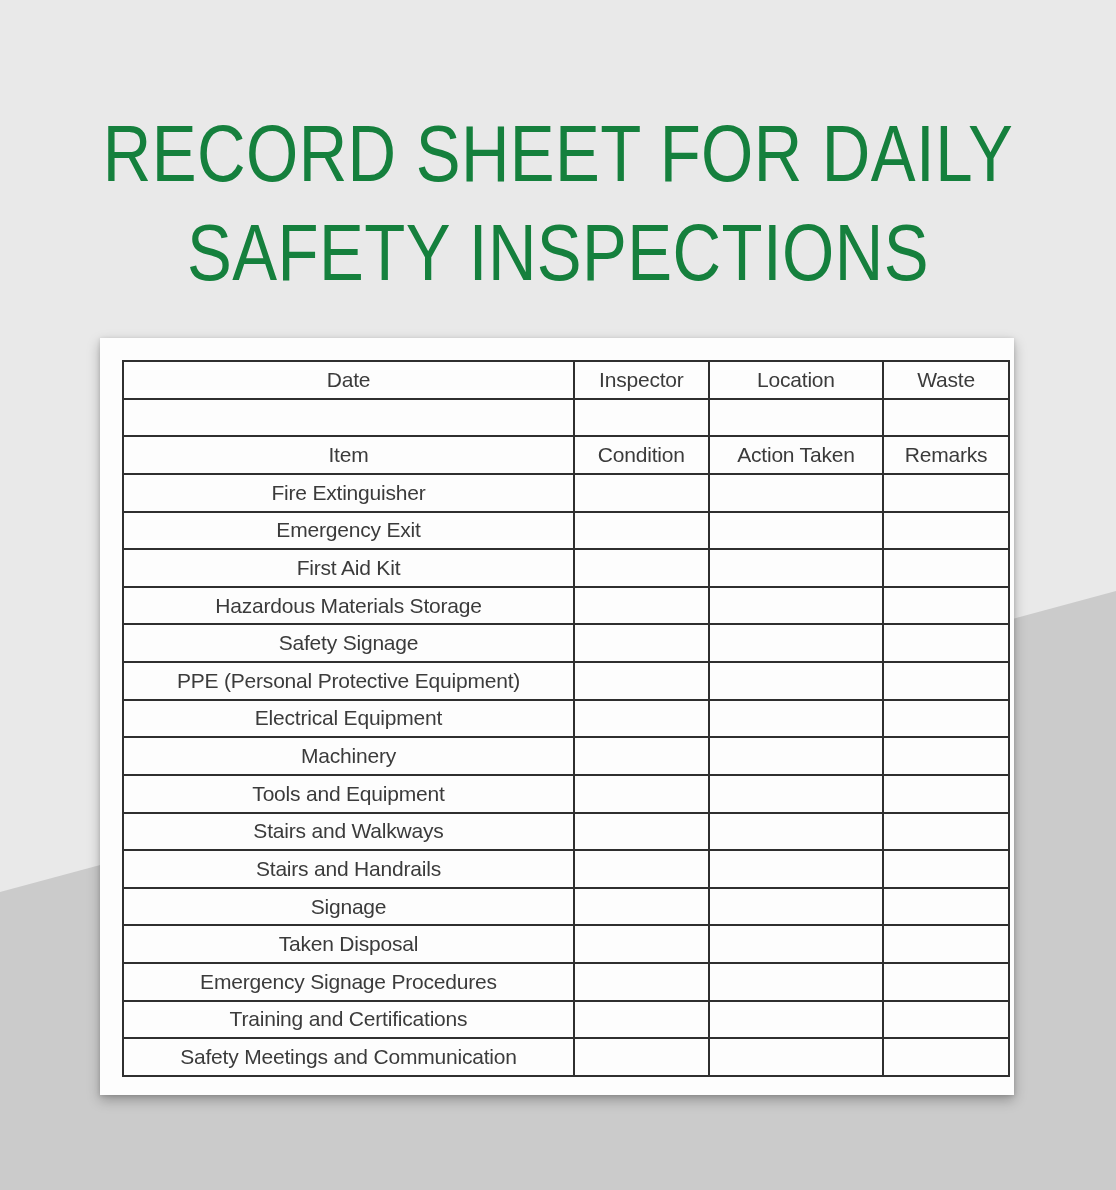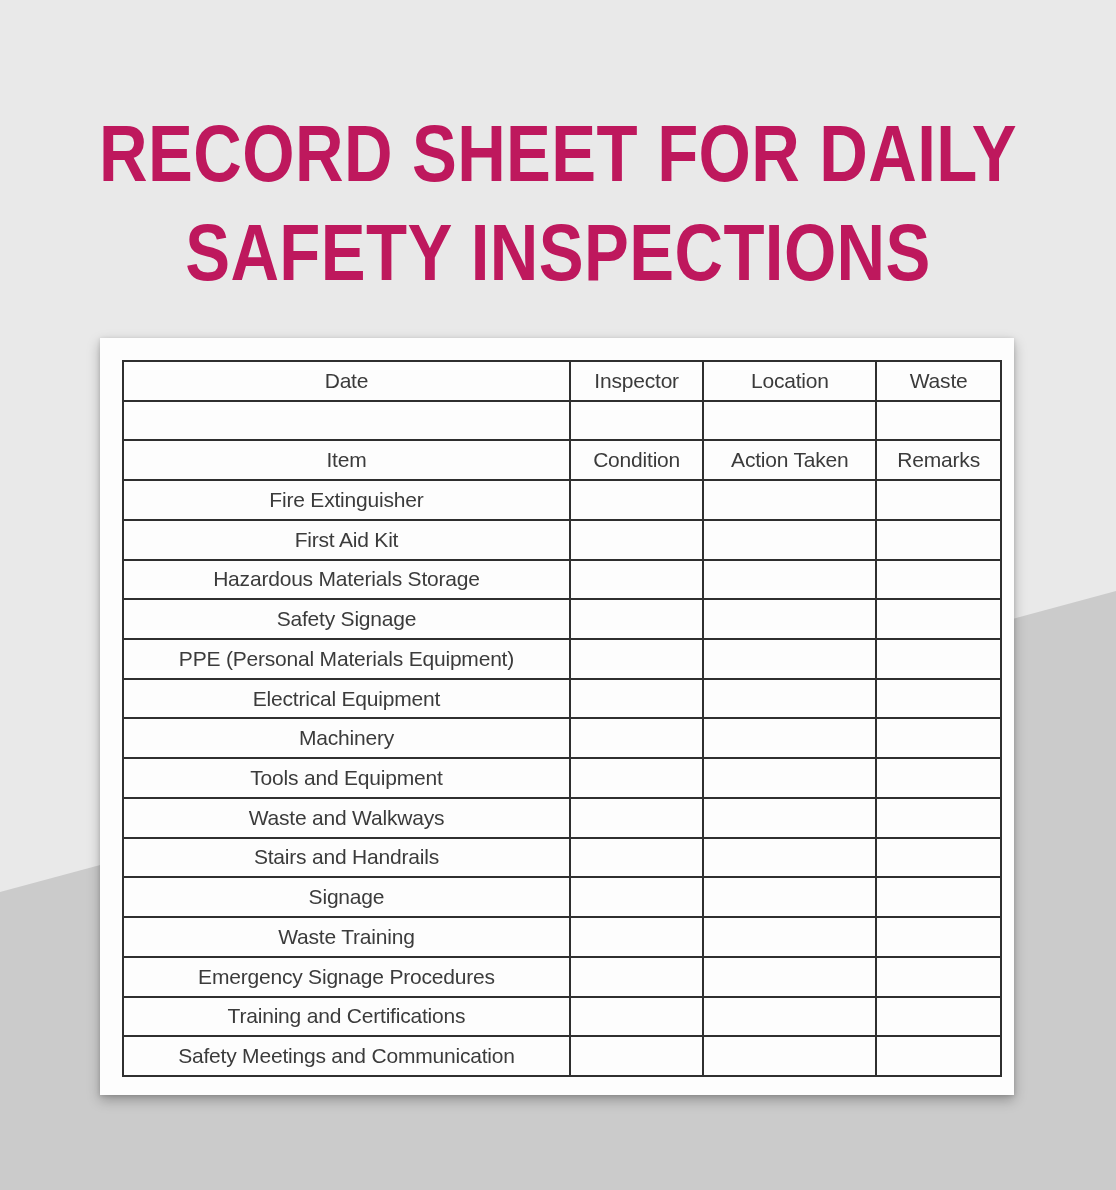--- a/index.html
+++ b/index.html
@@ -23,39 +23,39 @@
     z-index: 0;
   }
   .page-title {
     position: absolute;
     top: 104px;
     left: 0;
     width: 100%;
     text-align: center;
     font-size: 80px;
     line-height: 99px;
-    font-weight: 700;
-    color: #be185d;
+    font-weight: 400;
+    color: #15803d;
     z-index: 2;
   }
   .title-line {
     display: block;
     transform: scaleX(0.84);
     transform-origin: 50% 50%;
     white-space: nowrap;
     letter-spacing: 0.5px;
   }
   .sheet-card {
     position: absolute;
     left: 100px;
     top: 338px;
     width: 914px;
     height: 757px;
     box-sizing: border-box;
-    padding: 22px 12px 18px 22px;
+    padding: 22px 4px 18px 22px;
     background: #fdfdfd;
     box-shadow: 0 5px 12px rgba(0,0,0,0.28), 0 1px 4px rgba(0,0,0,0.14);
     z-index: 1;
   }
   table.inspection-table {
     width: 100%;
     height: 100%;
     border-collapse: collapse;
     table-layout: fixed;
   }
@@ -114,39 +114,45 @@
         <td>Remarks</td>
       </tr>
 
       <tr>
         <td>Fire Extinguisher</td>
         <td></td>
         <td></td>
         <td></td>
       </tr>
       <tr>
+        <td>Emergency Exit</td>
+        <td></td>
+        <td></td>
+        <td></td>
+      </tr>
+      <tr>
         <td>First Aid Kit</td>
         <td></td>
         <td></td>
         <td></td>
       </tr>
       <tr>
         <td>Hazardous Materials Storage</td>
         <td></td>
         <td></td>
         <td></td>
       </tr>
       <tr>
         <td>Safety Signage</td>
         <td></td>
         <td></td>
         <td></td>
       </tr>
       <tr>
-        <td>PPE (Personal Materials Equipment)</td>
+        <td>PPE (Personal Protective Equipment)</td>
         <td></td>
         <td></td>
         <td></td>
       </tr>
       <tr>
         <td>Electrical Equipment</td>
         <td></td>
         <td></td>
         <td></td>
       </tr>
@@ -156,39 +162,39 @@
         <td></td>
         <td></td>
       </tr>
       <tr>
         <td>Tools and Equipment</td>
         <td></td>
         <td></td>
         <td></td>
       </tr>
       <tr>
-        <td>Waste and Walkways</td>
+        <td>Stairs and Walkways</td>
         <td></td>
         <td></td>
         <td></td>
       </tr>
       <tr>
         <td>Stairs and Handrails</td>
         <td></td>
         <td></td>
         <td></td>
       </tr>
       <tr>
         <td>Signage</td>
         <td></td>
         <td></td>
         <td></td>
       </tr>
       <tr>
-        <td>Waste Training</td>
+        <td>Taken Disposal</td>
         <td></td>
         <td></td>
         <td></td>
       </tr>
       <tr>
         <td>Emergency Signage Procedures</td>
         <td></td>
         <td></td>
         <td></td>
       </tr>

